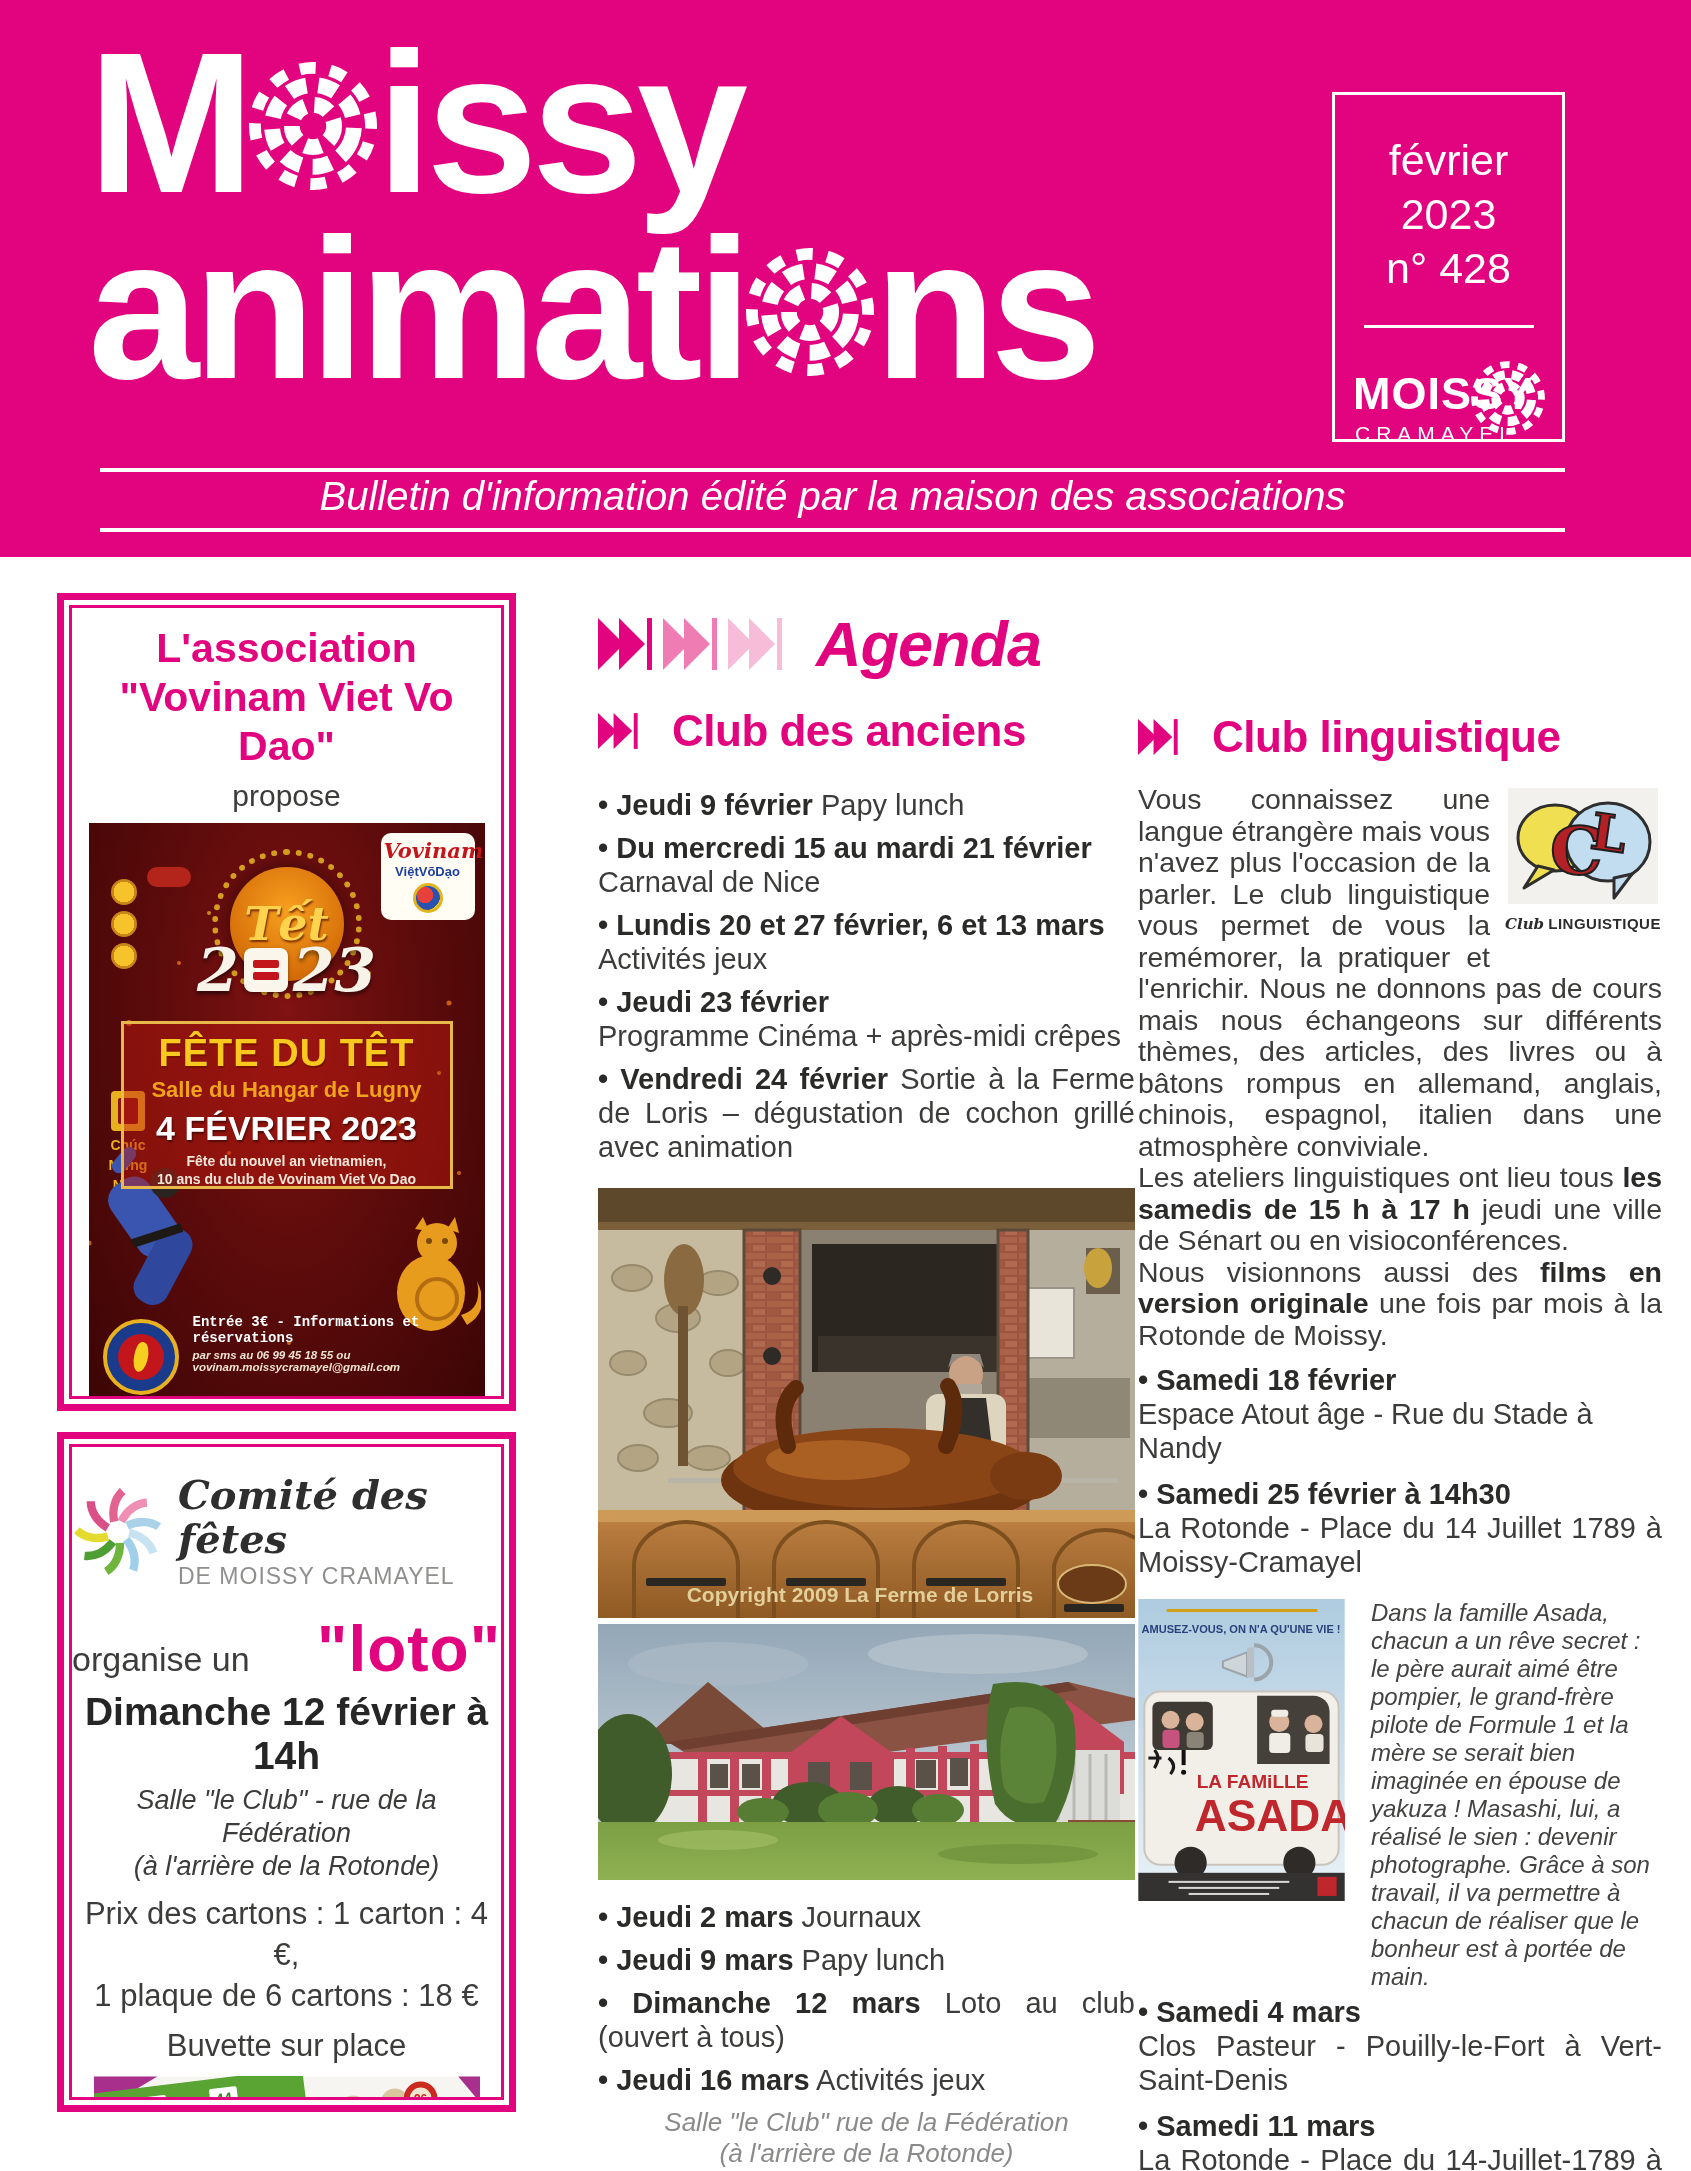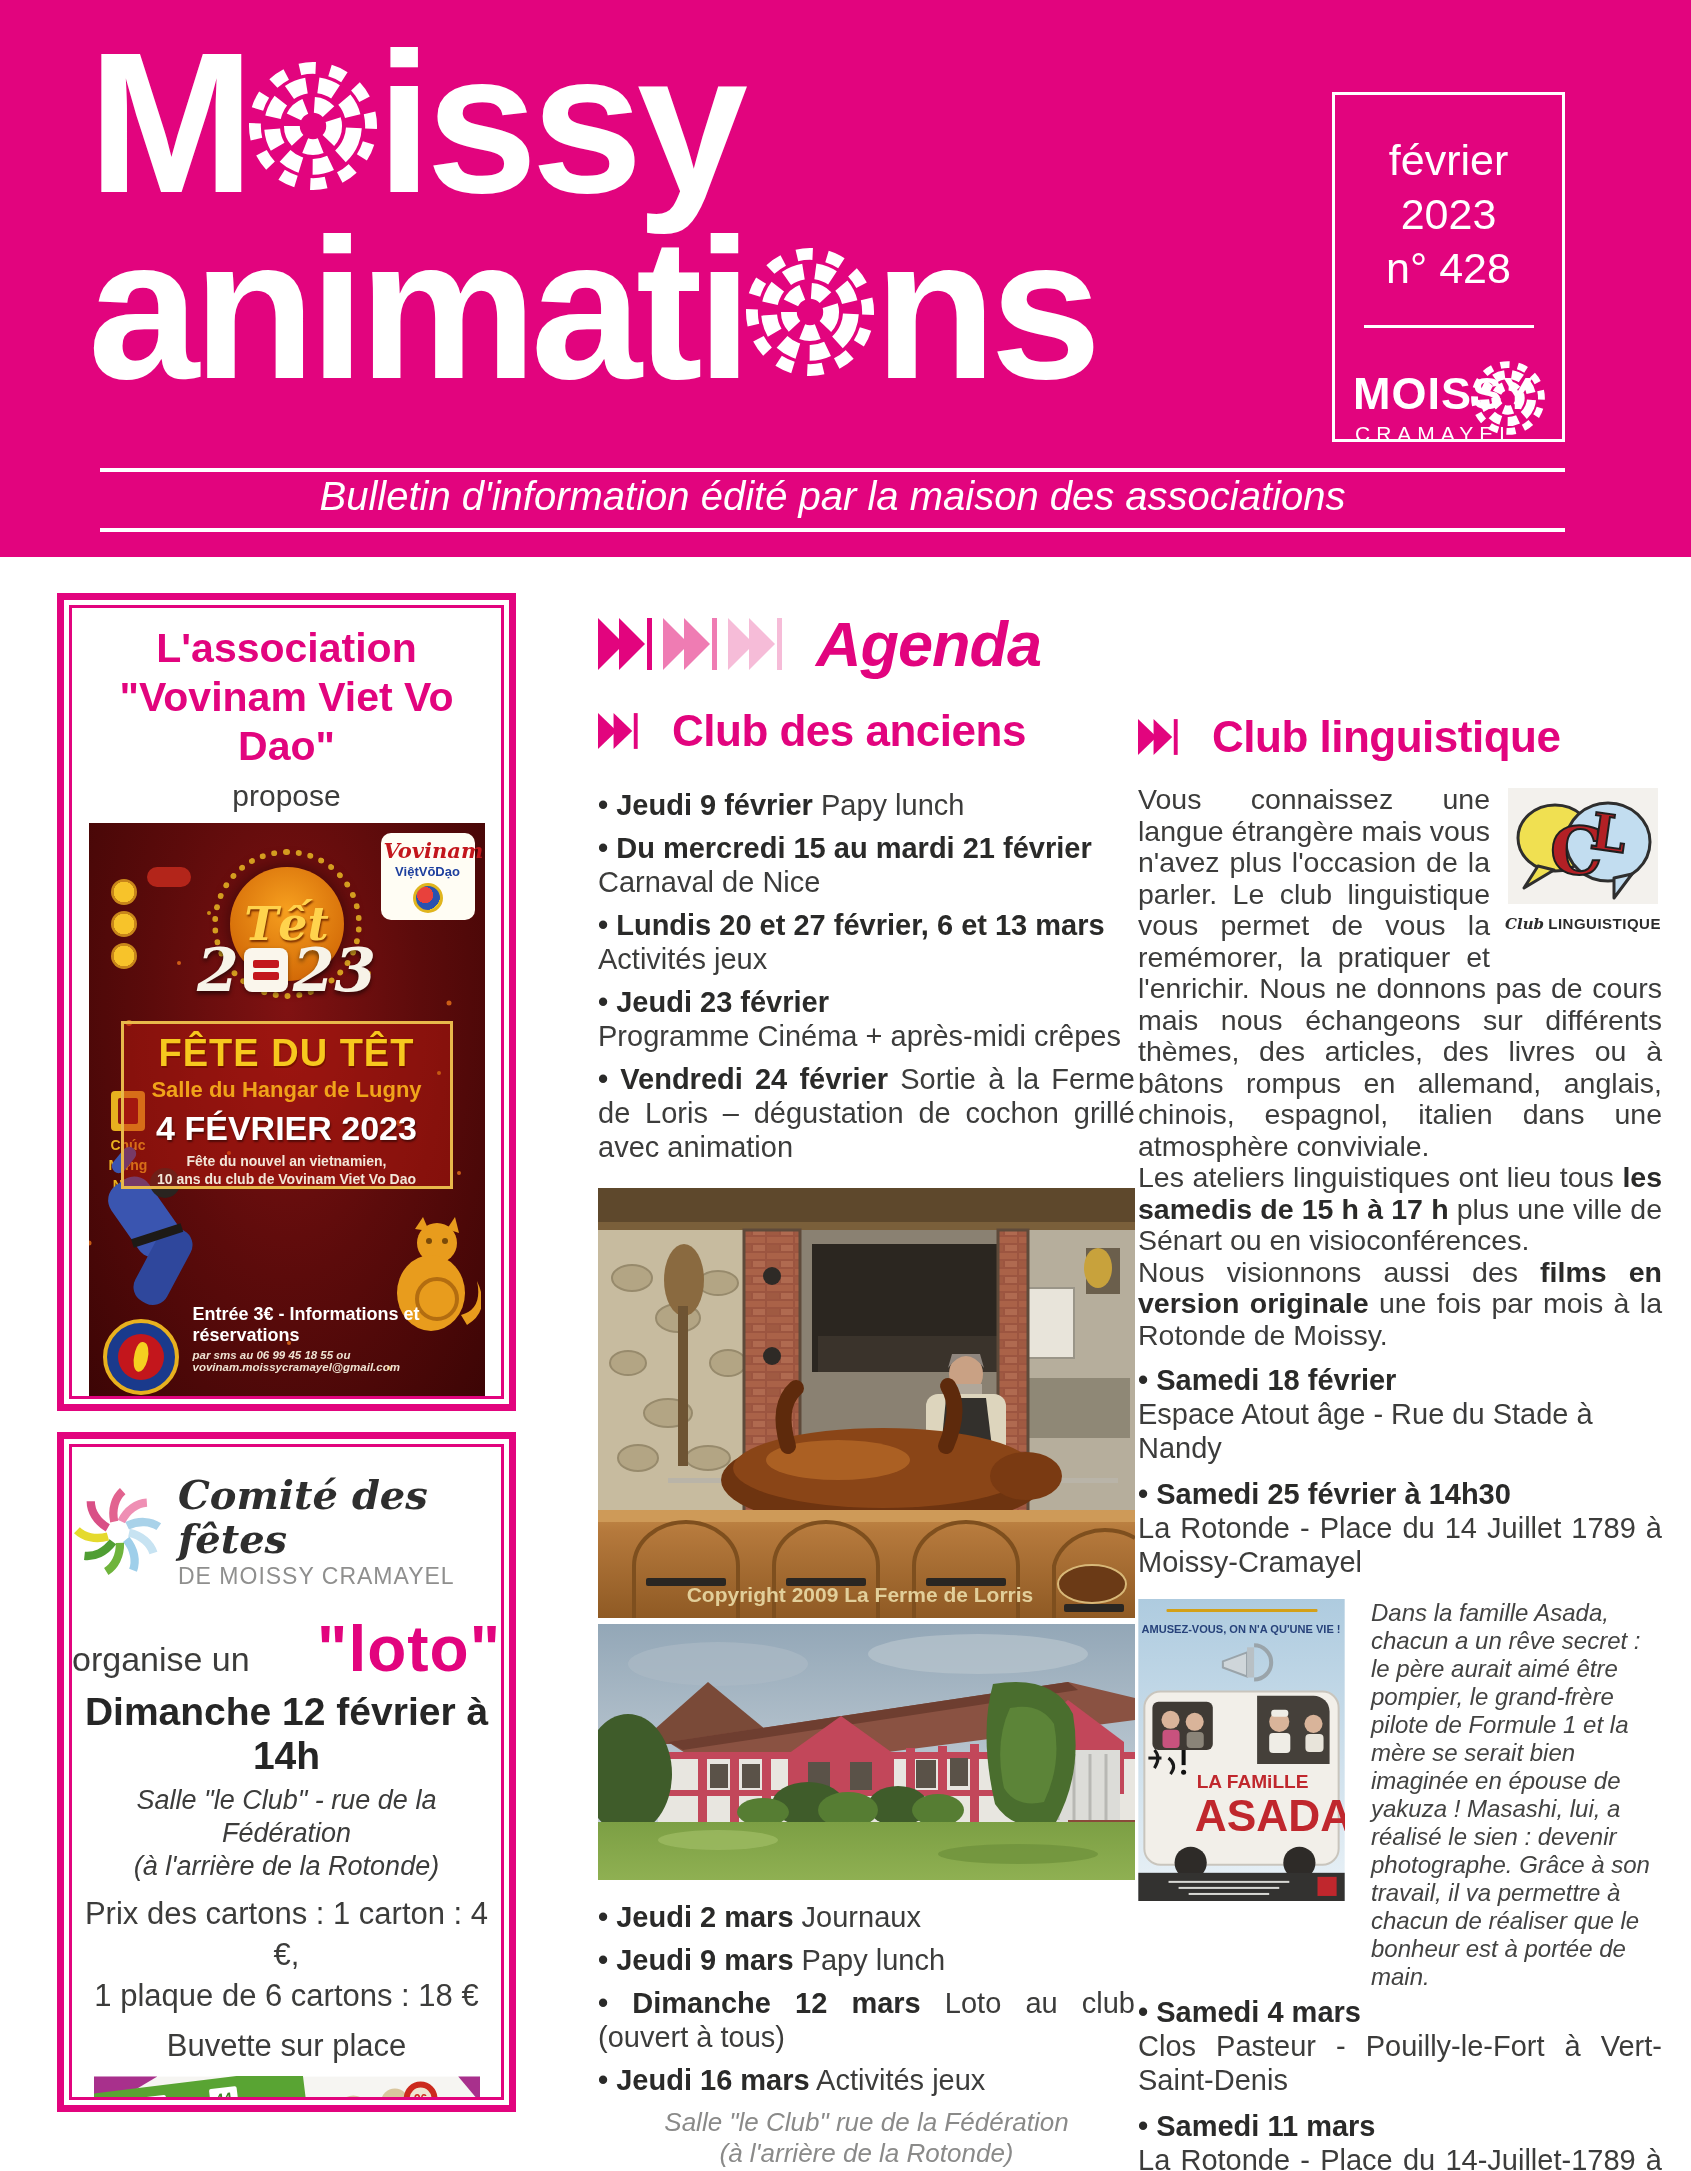--- a/index.html
+++ b/index.html
@@ -82,21 +82,21 @@
   .tp-venue{color:#f0a31a;font-size:22px;font-weight:bold;margin-top:2px;}
   .tp-date{color:#fff;font-size:34px;font-weight:bold;margin-top:6px;text-shadow:1px 2px 2px rgba(0,0,0,.45);}
   .tp-sub{color:#f2e6d8;font-size:14px;font-weight:bold;margin-top:4px;line-height:18px;}
   .tp-judoka{position:absolute;left:12px;top:322px;width:110px;height:180px;z-index:2;}
   .tp-cat{position:absolute;right:4px;top:392px;width:96px;height:120px;z-index:2;}
   .tp-clubbadge{position:absolute;left:14px;bottom:8px;width:76px;height:76px;border-radius:50%;
     background:#1a3a8c;border:4px solid #e8b11f;display:flex;align-items:center;justify-content:center;z-index:3;}
   .tp-clubbadge .in{width:46px;height:46px;border-radius:50%;background:#c3161c;display:flex;align-items:center;justify-content:center;}
   .tp-clubbadge .vn{width:14px;height:30px;background:#f5d020;border-radius:40% 60% 50% 60%;transform:rotate(14deg);}
   .tp-info{position:absolute;left:104px;bottom:30px;width:286px;text-align:left;z-index:3;}
-  .tp-info-1{color:#fff;font-weight:bold;font-size:18px;}
+  .tp-info-1{color:#fff;font-weight:bold;font-size:14px;font-family:Liberation Mono, monospace;}
   .tp-info-2{color:#efe3d2;font-style:italic;font-weight:bold;font-size:11.5px;margin-top:3px;}
   .tp-dots{position:absolute;inset:0;z-index:0;}
 
   
   .comite-logo{display:flex;align-items:center;justify-content:center;gap:14px;margin-top:26px;}
   .f-comite{width:92px;height:92px;}
   .comite-text{text-align:left;}
   .comite-script{font-family:"DejaVu Serif",serif;font-style:italic;font-weight:bold;
     font-size:40px;color:#2e2e2e;line-height:44px;}
   .comite-sub{font-size:23px;color:#8f8f8e;letter-spacing:1px;margin-top:2px;}
@@ -622,21 +622,21 @@
           <ellipse cx="100" cy="54" rx="42" ry="39" fill="#C2DDF0" stroke="#2E2E2E" stroke-width="3"></ellipse>
           <polygon points="106,90 106,110 124,86" fill="#C2DDF0" stroke="#2E2E2E" stroke-width="3" stroke-linejoin="round"></polygon>
           <text x="42" y="86" font-family="DejaVu Serif,serif" font-size="66" font-weight="bold" fill="#B32025" stroke="#1F1F1F" stroke-width="2">C</text>
           <text x="84" y="62" font-family="DejaVu Serif,serif" font-size="50" font-weight="bold" fill="#B32025" stroke="#1F1F1F" stroke-width="2" transform="rotate(8 96 40)">L</text>
         </svg>
         <span class="cl-cap"><span class="cl-script">Club</span> <span class="cl-word">LINGUISTIQUE</span></span>
       </span>
       <span>Vous connaissez une langue étrangère mais vous n'avez plus l'occasion de la parler. Le club linguistique vous permet de vous la remémorer, la pratiquer et l'enrichir. Nous ne donnons pas de cours mais nous échangeons sur différents thèmes, des articles, des livres ou à bâtons rompus en allemand, anglais, chinois, espagnol, italien dans une atmosphère conviviale.</span>
     </div>
     <div class="rc-body" style="margin-top:0">
-      <span>Les ateliers linguistiques ont lieu tous </span><span class="b">les samedis de 15 h à 17 h</span><span> plus une ville de Sénart ou en visioconférences.</span>
+      <span>Les ateliers linguistiques ont lieu tous </span><span class="b">les samedis de 15 h à 17 h</span><span> jeudi une ville de Sénart ou en visioconférences.</span>
     </div>
     <div class="rc-body" style="margin-top:0">
       <span>Nous visionnons aussi des </span><span class="b">films en version originale</span><span> une fois par mois à la Rotonde de Moissy.</span>
     </div>
 
     <div class="rc-events">
       <div class="ev">
         <div class="b">• Samedi 18 février</div>
         <div class="evbody">Espace Atout âge - Rue du Stade à Nandy</div>
       </div>

